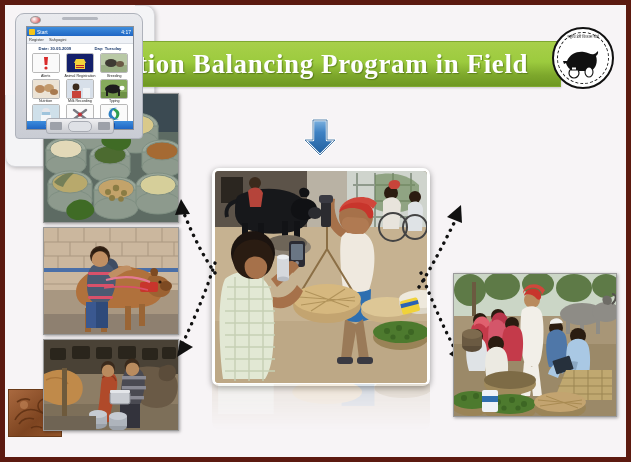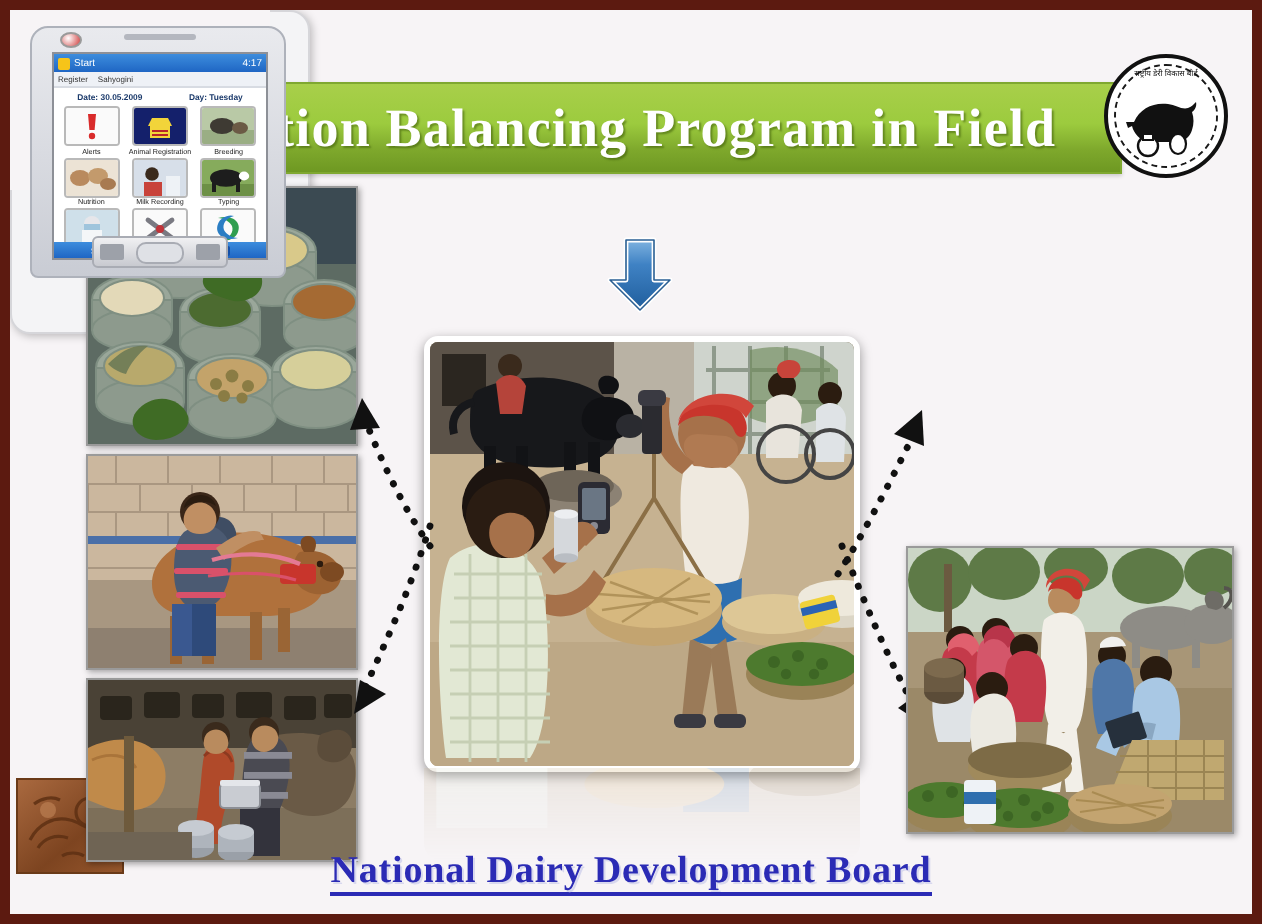--- a/index.html
+++ b/index.html
@@ -673,17 +673,14 @@
       <rect x="28" y="122" width="16" height="6" fill="#2f6fae"></rect>
 
       <g>
         <ellipse cx="18" cy="72" rx="10" ry="6" fill="#5b4c38"></ellipse>
         <rect x="8" y="60" width="20" height="12" fill="#6b5a42"></rect>
         <ellipse cx="18" cy="60" rx="10" ry="5" fill="#7d6a4e"></ellipse>
       </g>
     </svg>
   </div>
 
-  <div class="footer">
-    <span><u>National Dairy Development Board</u></span>
-  </div>
 
 </div>
 
 </body></html>

